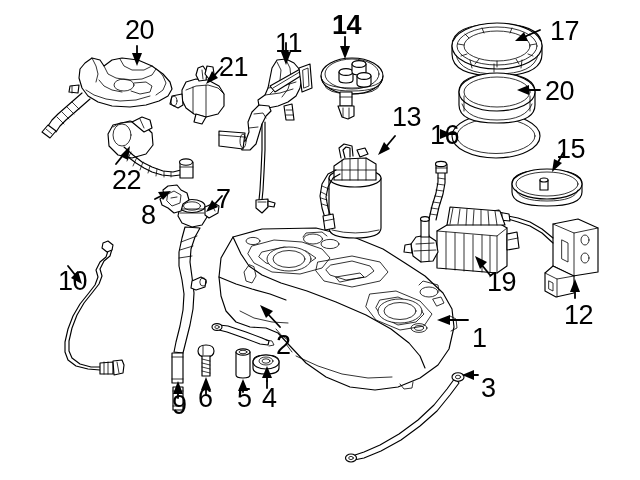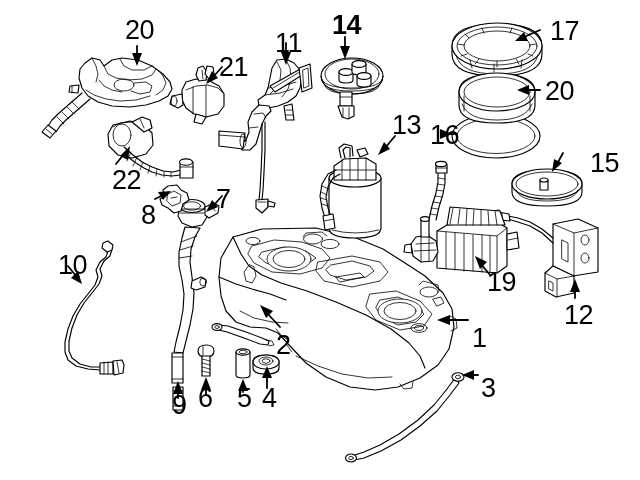--- a/index.html
+++ b/index.html
@@ -627,26 +627,26 @@
 
   </svg>
 
   <div class="callout" style="left:125px; top:17px;">20</div>
   <div class="callout" style="left:219px; top:54px;">21</div>
   <div class="callout" style="left:275px; top:30px;">11</div>
   <div class="callout" style="left:332px; top:12px;font-weight:bold;">14</div>
   <div class="callout" style="left:550px; top:18px;">17</div>
   <div class="callout" style="left:545px; top:78px;">20</div>
   <div class="callout" style="left:430px; top:122px;">16</div>
-  <div class="callout" style="left:392px; top:112px;">13</div>
-  <div class="callout" style="left:556px; top:150px;margin-left:34px;">15</div>
+  <div class="callout" style="left:392px; top:104px;">13</div>
+  <div class="callout" style="left:556px; top:136px;">15</div>
   <div class="callout" style="left:104px; top:167px;margin-left:8px;">22</div>
   <div class="callout" style="left:216px; top:186px;">7</div>
   <div class="callout" style="left:141px; top:202px;">8</div>
-  <div class="callout" style="left:58px;  top:252px;text-align:right;">10</div>
+  <div class="callout" style="left:58px;  top:268px;text-align:right;">10</div>
   <div class="callout" style="left:487px; top:269px;">19</div>
   <div class="callout" style="left:564px; top:302px;">12</div>
   <div class="callout" style="left:276px; top:332px;">2</div>
   <div class="callout" style="left:472px; top:325px;">1</div>
   <div class="callout" style="left:481px; top:375px;">3</div>
   <div class="callout" style="left:262px; top:385px;">4</div>
   <div class="callout" style="left:237px; top:385px;">5</div>
   <div class="callout" style="left:198px; top:385px;">6</div>
   <div class="callout" style="left:172px; top:392px;">9</div>
 

